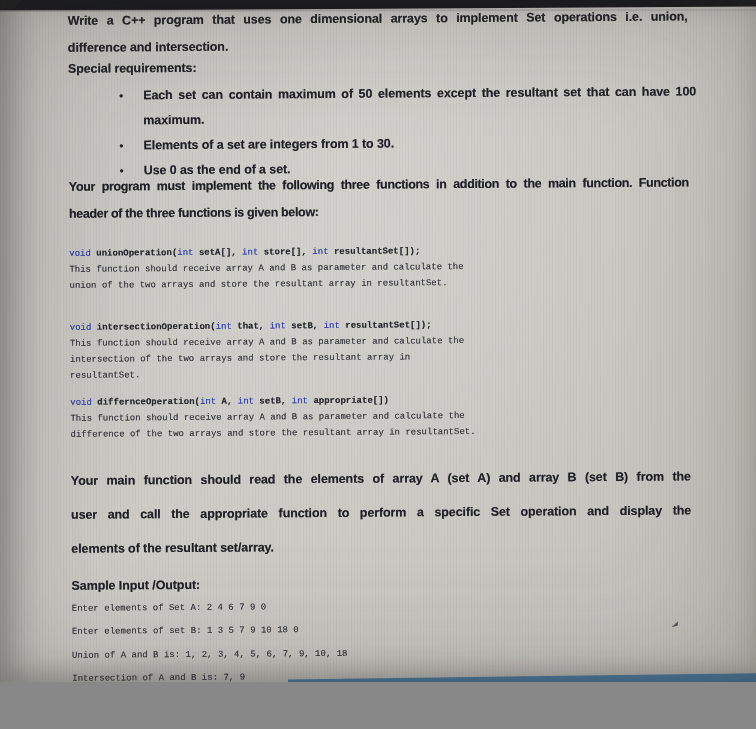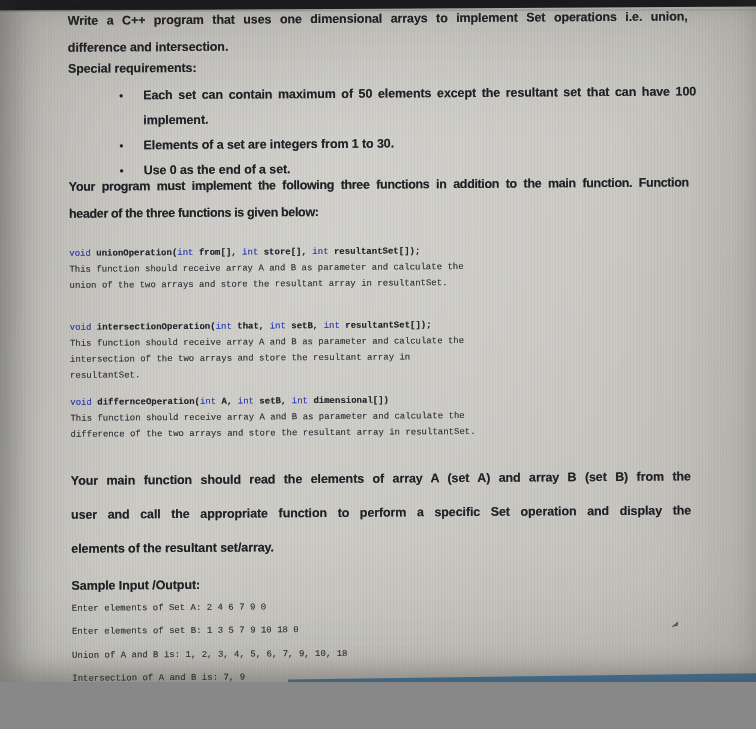--- a/index.html
+++ b/index.html
@@ -65,52 +65,52 @@
     </div>
 
     <div class="para special heading-line">Special requirements:</div>
 
     <div class="para bullets">
       <div class="bullet-line">
         <span class="dot">•</span>
         <span class="jl">Each set can contain maximum of 50 elements except the resultant set that can have 100</span>
       </div>
       <div class="bullet-line cont">
-        <span>implement.</span>
+        <span>maximum.</span>
       </div>
       <div class="bullet-line cont">
         <span class="dot">•</span>
         <span>Elements of a set are integers from 1 to 30.</span>
       </div>
       <div class="bullet-line cont">
         <span class="dot">•</span>
         <span>Use 0 as the end of a set.</span>
       </div>
     </div>
 
     <div class="para fn-intro">
       <div class="line jl xtight">Your program must implement the following three functions in addition to the main function. Function</div>
       <div class="line xtight">header of the three functions is given below:</div>
     </div>
 
     <div class="code-block code1 mono">
-      <div class="line sig"><span class="kw">void</span><span class="pl"> unionOperation(</span><span class="kw">int</span><span class="pl"> from[], </span><span class="kw">int</span><span class="pl"> store[], </span><span class="kw">int</span><span class="pl"> resultantSet[]);</span></div>
+      <div class="line sig"><span class="kw">void</span><span class="pl"> unionOperation(</span><span class="kw">int</span><span class="pl"> setA[], </span><span class="kw">int</span><span class="pl"> store[], </span><span class="kw">int</span><span class="pl"> resultantSet[]);</span></div>
       <div class="line">This function should receive array A and B as parameter and calculate the</div>
       <div class="line">union of the two arrays and store the resultant array in resultantSet.</div>
     </div>
 
     <div class="code-block code2 mono">
       <div class="line sig"><span class="kw">void</span><span class="pl"> intersectionOperation(</span><span class="kw">int</span><span class="pl"> that, </span><span class="kw">int</span><span class="pl"> setB, </span><span class="kw">int</span><span class="pl"> resultantSet[]);</span></div>
       <div class="line">This function should receive array A and B as parameter and calculate the</div>
       <div class="line">intersection of the two arrays and store the resultant array in</div>
       <div class="line">resultantSet.</div>
     </div>
 
     <div class="code-block code3 mono">
-      <div class="line sig"><span class="kw">void</span><span class="pl"> differnceOperation(</span><span class="kw">int</span><span class="pl"> A, </span><span class="kw">int</span><span class="pl"> setB, </span><span class="kw">int</span><span class="pl"> dimensional[])</span></div>
+      <div class="line sig"><span class="kw">void</span><span class="pl"> differnceOperation(</span><span class="kw">int</span><span class="pl"> A, </span><span class="kw">int</span><span class="pl"> setB, </span><span class="kw">int</span><span class="pl"> appropriate[])</span></div>
       <div class="line">This function should receive array A and B as parameter and calculate the</div>
       <div class="line">difference of the two arrays and store the resultant array in resultantSet.</div>
     </div>
 
     <div class="para main-note">
       <div class="line jl">Your main function should read the elements of array A (set A) and array B (set B) from the</div>
       <div class="line jl">user and call the appropriate function to perform a specific Set operation and display the</div>
       <div class="line">elements of the resultant set/array.</div>
     </div>
 

